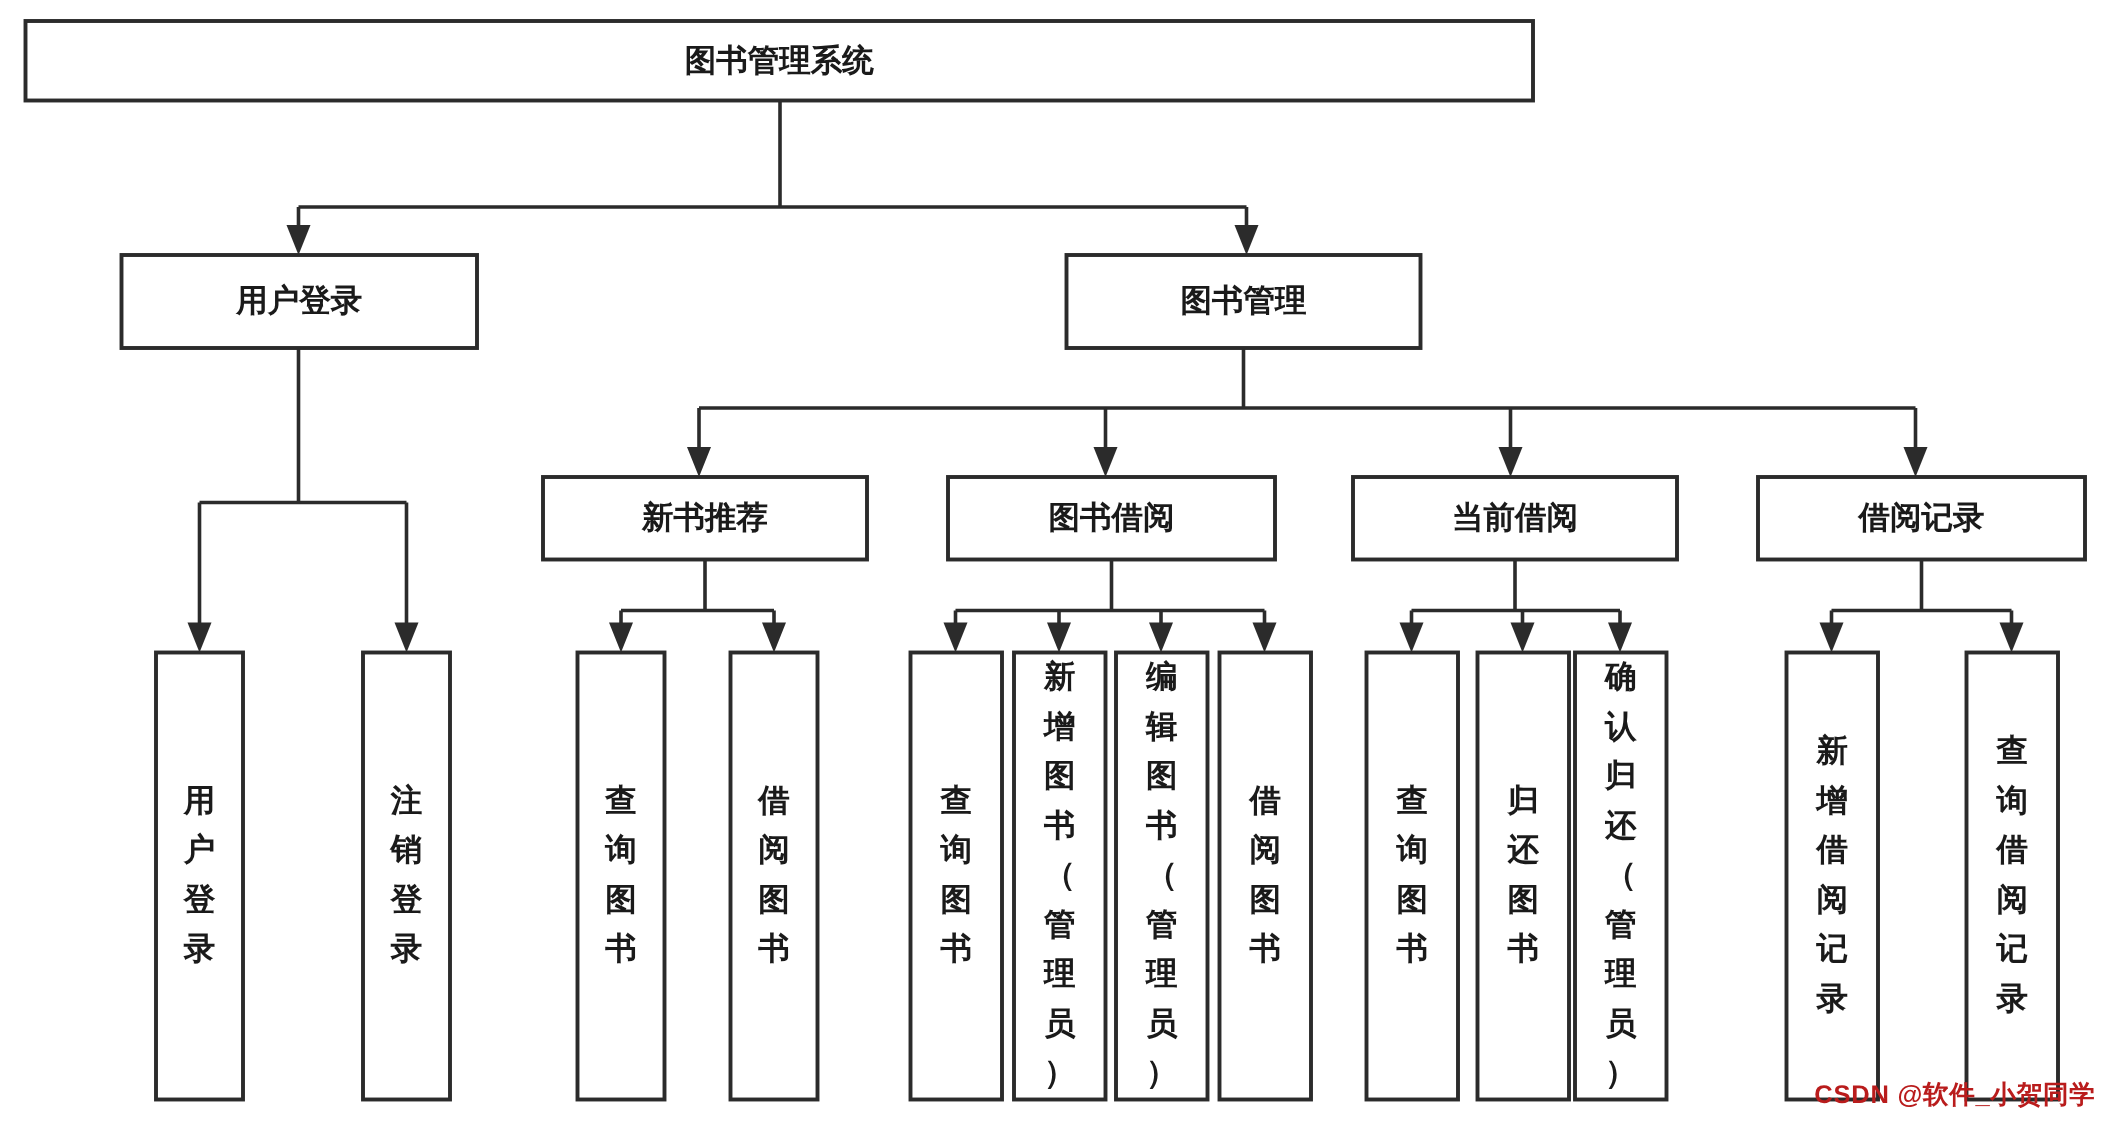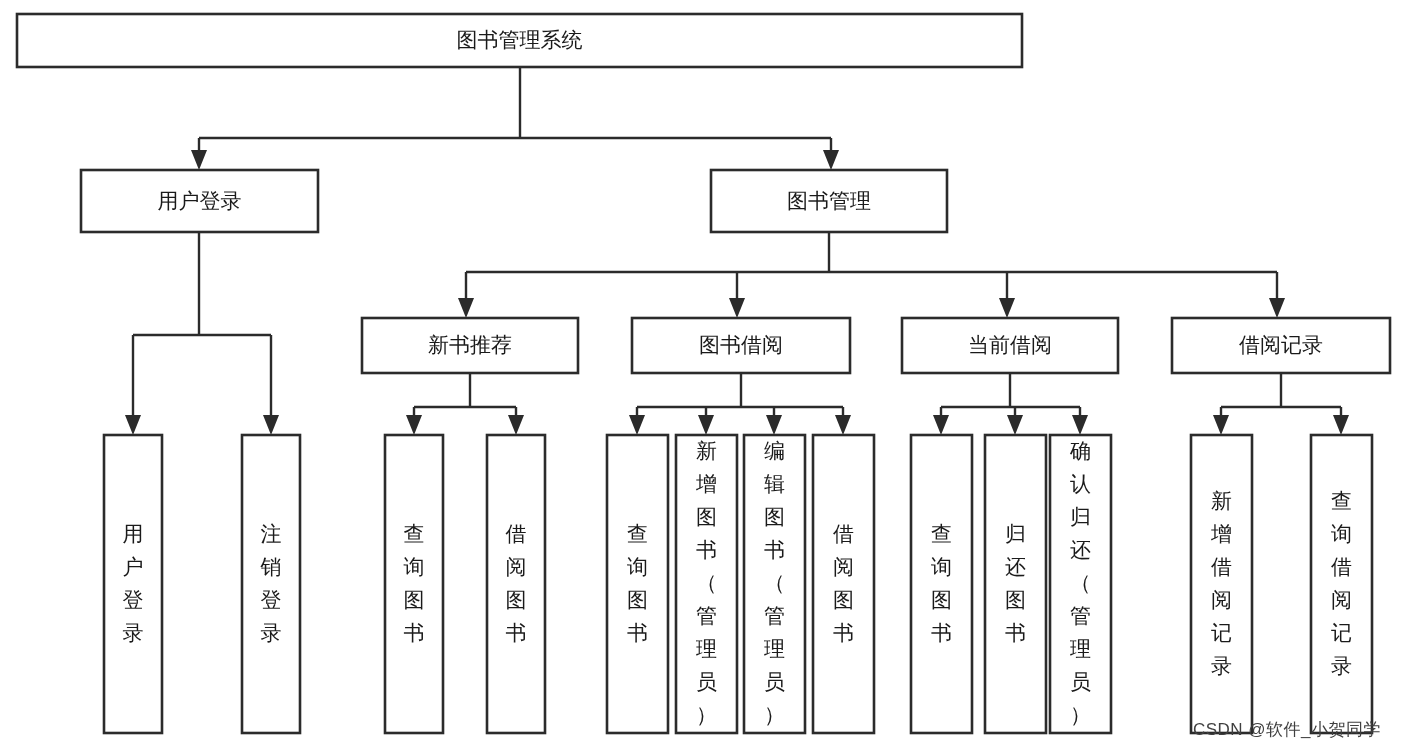--- a/index.html
+++ b/index.html
@@ -11,20 +11,21 @@
     width: 1405px;
     height: 747px;
     font-family: "Liberation Sans", "DejaVu Sans", sans-serif;
     overflow: hidden;
     position: relative;
   }
   #diagram-root {
     position: relative;
     width: 1405px;
     height: 747px;
+    font-weight: bold;
   }
   svg.flow {
     position: absolute;
     top: 0;
     left: 0;
     width: 1405px;
     height: 747px;
   }
   .node-box {
     fill: #ffffff;
@@ -49,23 +50,23 @@
     dominant-baseline: middle;
   }
   .node-label-v {
     fill: #1a1a1a;
     font-family: "Liberation Sans", "DejaVu Sans", sans-serif;
     font-size: 21px;
     text-anchor: middle;
   }
   .watermark {
     position: absolute;
-    right: 24px;
+    right: 8px;
     bottom: 6px;
-    color: #404040;
+    color: #b91c1c;
     font-size: 17px;
     font-family: "Liberation Sans", "DejaVu Sans", sans-serif;
     letter-spacing: 0.5px;
     white-space: nowrap;
     pointer-events: none;
   }
 </style>
 </head>
 <body>
 

